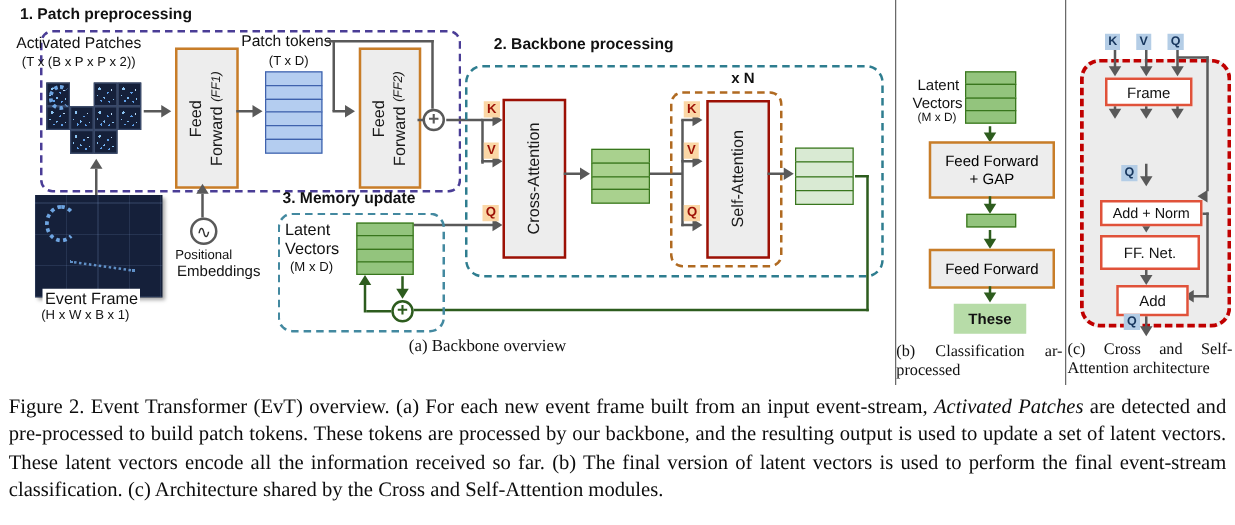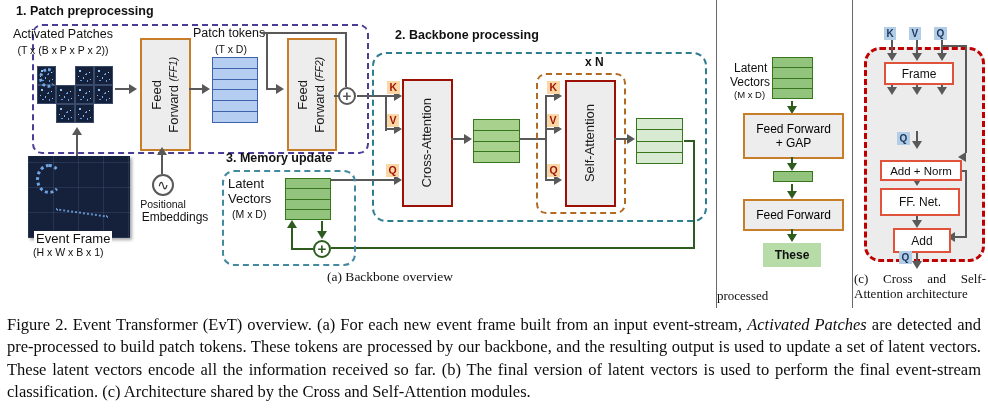--- a/index.html
+++ b/index.html
@@ -276,20 +276,21 @@
 
   <div class="obox" style="left:743px;top:199px;width:97px;height:28px;border-width:2px;font-size:12px">
     <div>Feed Forward</div>
   </div>
 
   <div class="l gl" style="left:791px;top:229px;width:2px;height:6px"></div>
   <div class="ahd gn" style="left:787px;top:234px"></div>
 
   <div class="t bold ctr" style="left:763px;top:243px;width:58px;height:24px;line-height:24px;background:#b7dca8;font-size:12px">These</div>
 
+  <div class="t serif jline" style="left:717px;top:273px;width:133px;font-size:13px;white-space:normal">(b) Classification ar-</div>
   <div class="t serif" style="left:717px;top:288px;font-size:13px">processed</div>
 
   <div class="kvb" style="left:884px;top:27px">K</div>
   <div class="kvb" style="left:909px;top:27px">V</div>
   <div class="kvb" style="left:934px;top:27px">Q</div>
 
   <div class="dash dred" style="left:864px;top:47px;width:115px;height:209px"></div>
 
   <div class="l z2" style="left:891px;top:40px;width:2px;height:14px"></div>
   <div class="ahd z2" style="left:887px;top:53px"></div>

